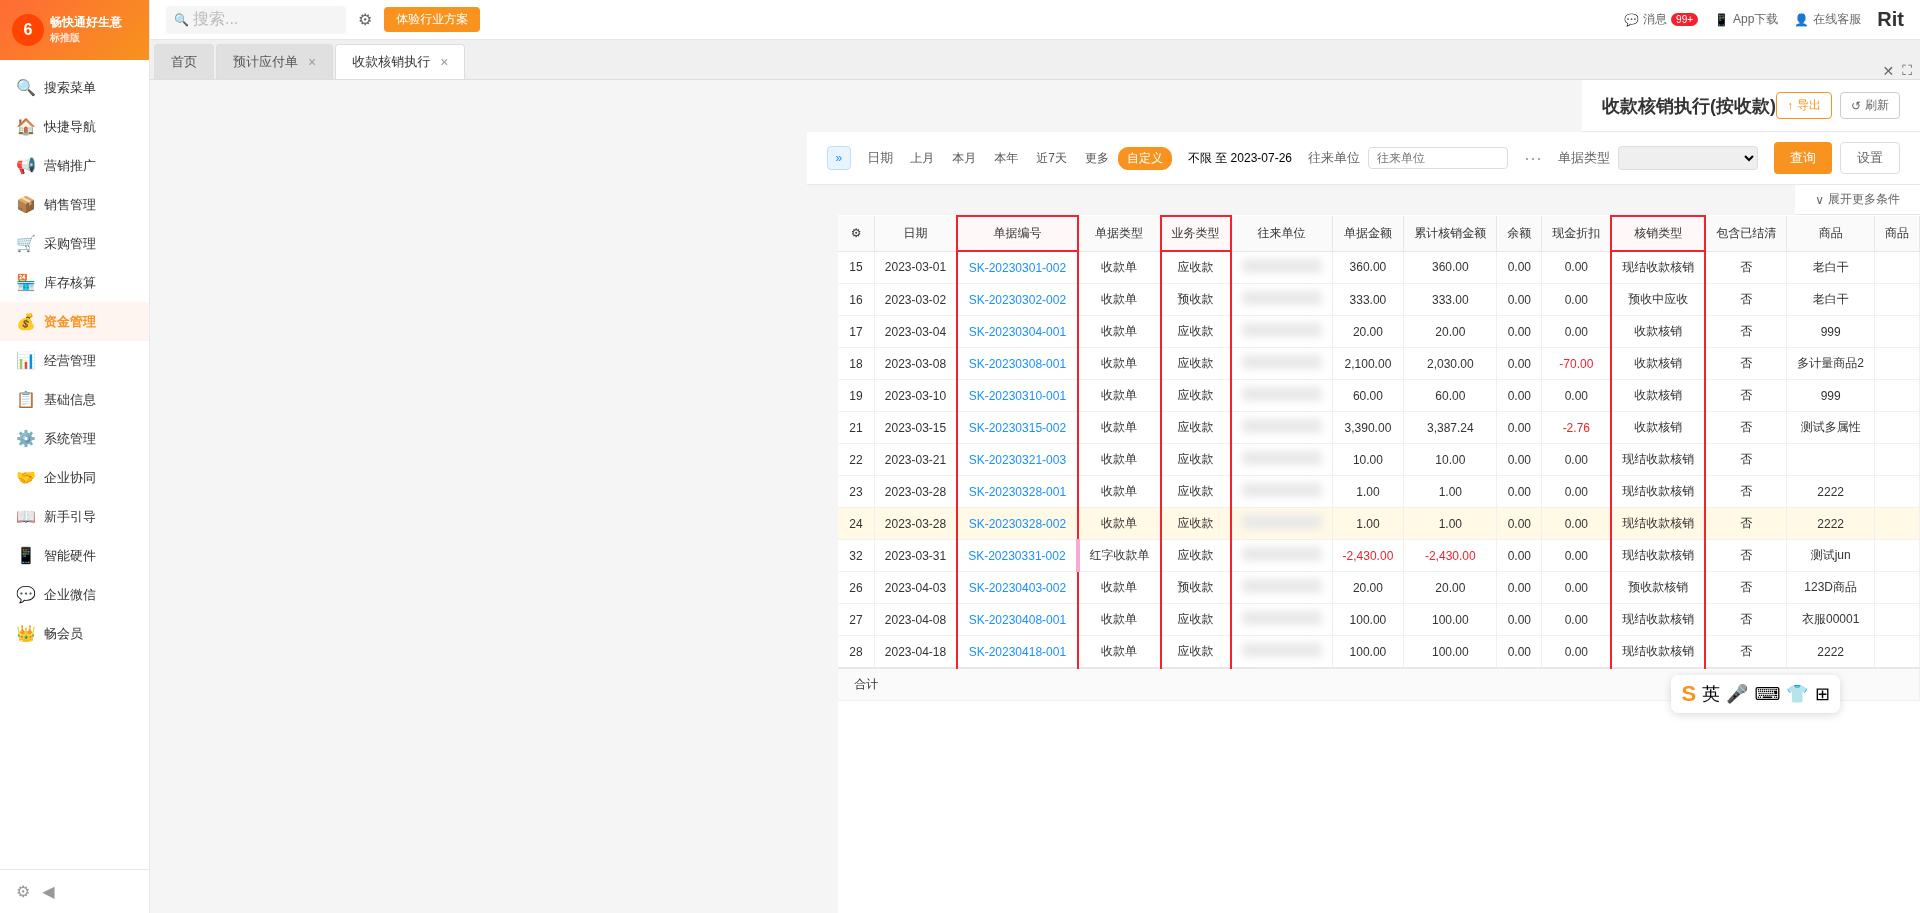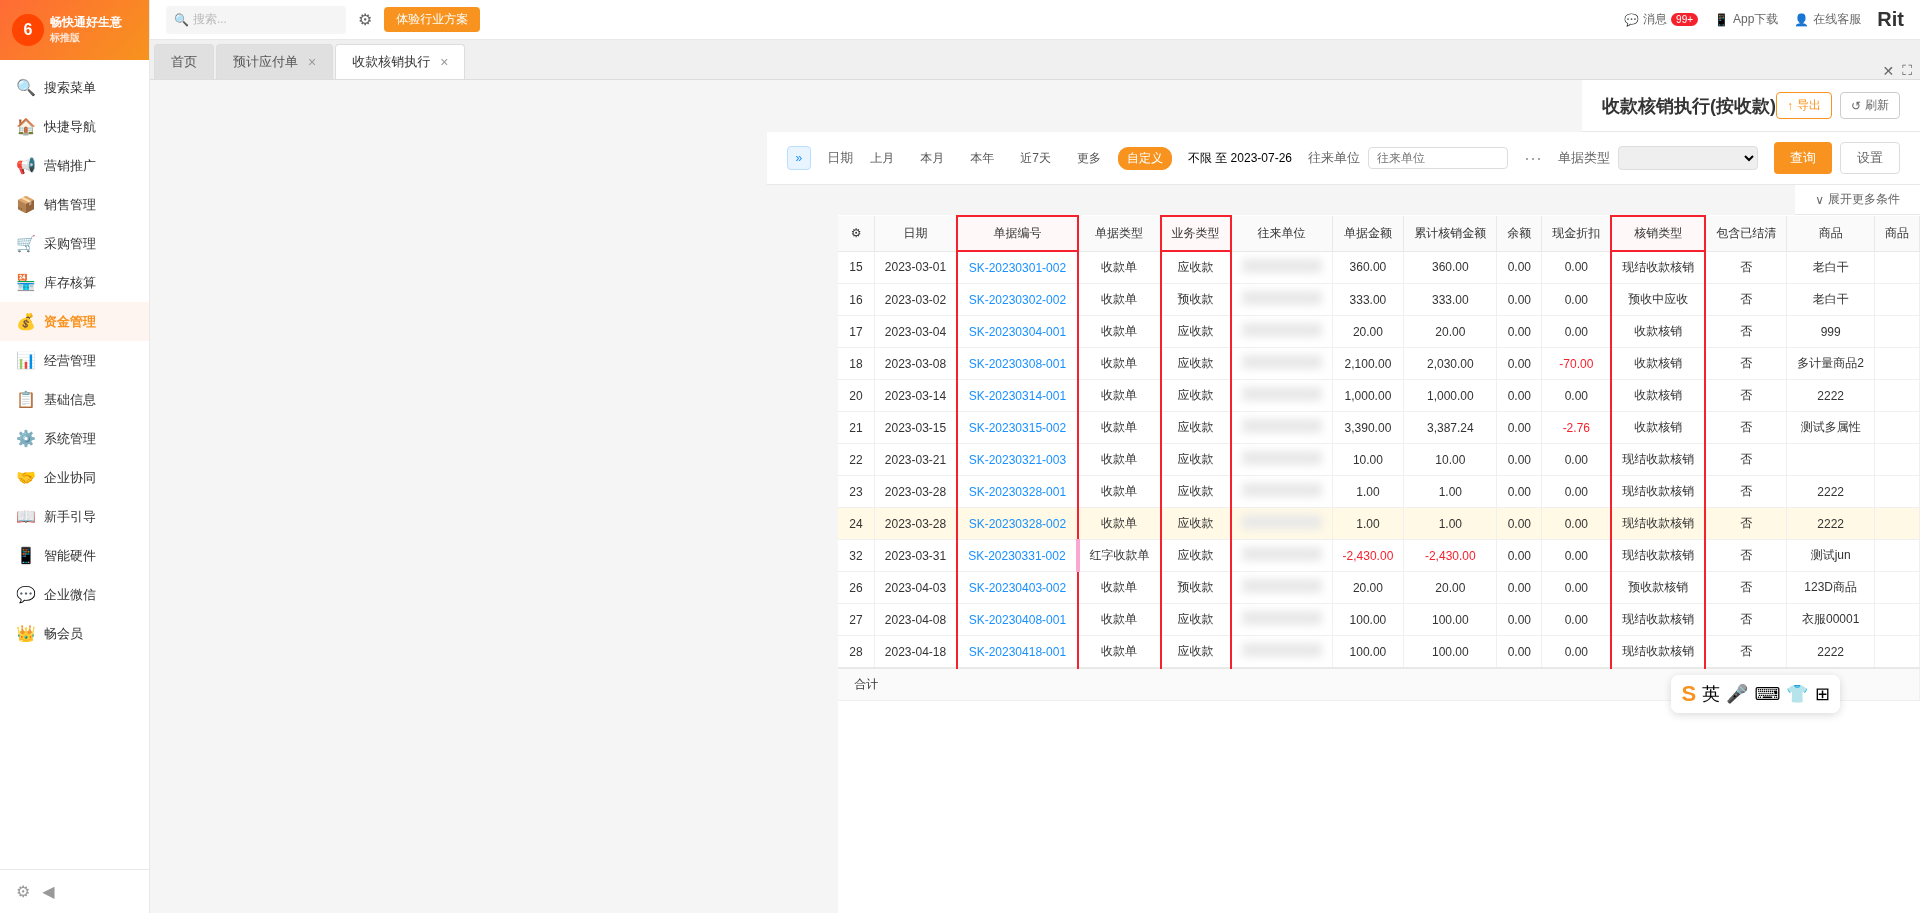--- a/index.html
+++ b/index.html
@@ -45,21 +45,21 @@
     .page-title { font-size: 18px; font-weight: bold; color: #333; }
     .page-header-actions { display: flex; gap: 8px; }
     .btn-export { color: #f7931e; border: 1px solid #f7931e; background: white; border-radius: 4px; padding: 4px 10px; cursor: pointer; font-size: 12px; display: flex; align-items: center; gap: 4px; }
     .btn-refresh { color: #666; border: 1px solid #ccc; background: white; border-radius: 4px; padding: 4px 10px; cursor: pointer; font-size: 12px; display: flex; align-items: center; gap: 4px; }
 
     
     .filter-section { background: #fff; padding: 10px 20px; border-bottom: 1px solid #e8e8e8; display: flex; align-items: center; gap: 16px; flex-wrap: wrap; }
     .filter-toggle-btn { background: #e8f4ff; color: #1890ff; border: 1px solid #bae0ff; border-radius: 4px; padding: 4px 8px; cursor: pointer; font-size: 12px; }
     .filter-item { display: flex; align-items: center; gap: 8px; font-size: 13px; color: #333; }
     .filter-label { color: #666; white-space: nowrap; }
-    .filter-dates { display: flex; gap: 8px; }
+    .filter-dates { display: flex; gap: 0; }
     .filter-date-btn { padding: 2px 8px; border-radius: 3px; cursor: pointer; font-size: 12px; border: 1px solid transparent; color: #555; }
     .filter-date-btn.custom { color: white; background: #f7931e; border-color: #f7931e; border-radius: 10px; }
     .filter-date-range { color: #000000; font-size: 12px; }
     .filter-input { border: 1px solid #ddd; border-radius: 4px; padding: 3px 8px; font-size: 12px; width: 140px; }
     .filter-select { border: 1px solid #ddd; border-radius: 4px; padding: 3px 8px; font-size: 12px; width: 140px; }
     .filter-dots { color: #999; font-size: 18px; cursor: pointer; }
     .filter-right { margin-left: auto; display: flex; gap: 8px; }
     .btn-query { background: #f7931e; color: white; border: none; border-radius: 4px; padding: 6px 16px; cursor: pointer; font-size: 13px; }
     .btn-settings { background: white; color: #666; border: 1px solid #ddd; border-radius: 4px; padding: 6px 16px; cursor: pointer; font-size: 13px; }
     .expand-row { background: #fff; padding: 6px 20px; border-bottom: 1px solid #e8e8e8; text-align: center; }
@@ -167,21 +167,21 @@
     <span class="sidebar-bottom-icon">⚙</span>
     <span class="sidebar-bottom-icon">◀</span>
   </div>
 </div>
 
 <div class="main">
 
   <div class="top-header">
     <div class="top-header-search">
       <span>🔍</span>
-      <span style="color:#bbb; font-size:12px;">搜索...</span>
+      <span style="color:#bbb; font-size:16px;">搜索...</span>
     </div>
     <span class="top-header-gear">⚙</span>
     <button class="top-header-btn">体验行业方案</button>
     <div class="top-header-right">
       <div class="top-header-right-item">
         <span>💬</span>
         <span>消息</span>
         <span class="notif-badge">99+</span>
       </div>
       <div class="top-header-right-item">
@@ -349,33 +349,33 @@
       <td style="">2,100.00</td>
       <td style="">2,030.00</td>
       <td>0.00</td>
       <td style="color:#f5222d;">-70.00</td>
       <td style="border-left: 2px solid #f5222d; border-right: 2px solid #f5222d;">收款核销</td>
       <td>否</td>
       <td>多计量商品2</td>
       <td></td>
     </tr>
             <tr>
-      <td>20</td>
-      <td>2023-03-14</td>
-      <td style="border-left: 2px solid #f5222d; border-right: 2px solid #f5222d;"><a class="link-text">SK-20230314-001</a></td>
-      <td>收款单</td>
-      <td style="border-left: 2px solid #f5222d; border-right: 2px solid #f5222d;">应收款</td>
-      <td><span class="blurred"></span></td>
-      <td style="">1,000.00</td>
-      <td style="">1,000.00</td>
+      <td>19</td>
+      <td>2023-03-10</td>
+      <td style="border-left: 2px solid #f5222d; border-right: 2px solid #f5222d;"><a class="link-text">SK-20230310-001</a></td>
+      <td>收款单</td>
+      <td style="border-left: 2px solid #f5222d; border-right: 2px solid #f5222d;">应收款</td>
+      <td><span class="blurred"></span></td>
+      <td style="">60.00</td>
+      <td style="">60.00</td>
       <td>0.00</td>
       <td style="">0.00</td>
       <td style="border-left: 2px solid #f5222d; border-right: 2px solid #f5222d;">收款核销</td>
       <td>否</td>
-      <td>2222</td>
+      <td>999</td>
       <td></td>
     </tr>
             <tr>
       <td>21</td>
       <td>2023-03-15</td>
       <td style="border-left: 2px solid #f5222d; border-right: 2px solid #f5222d;"><a class="link-text">SK-20230315-002</a></td>
       <td>收款单</td>
       <td style="border-left: 2px solid #f5222d; border-right: 2px solid #f5222d;">应收款</td>
       <td><span class="blurred"></span></td>
       <td style="">3,390.00</td>

